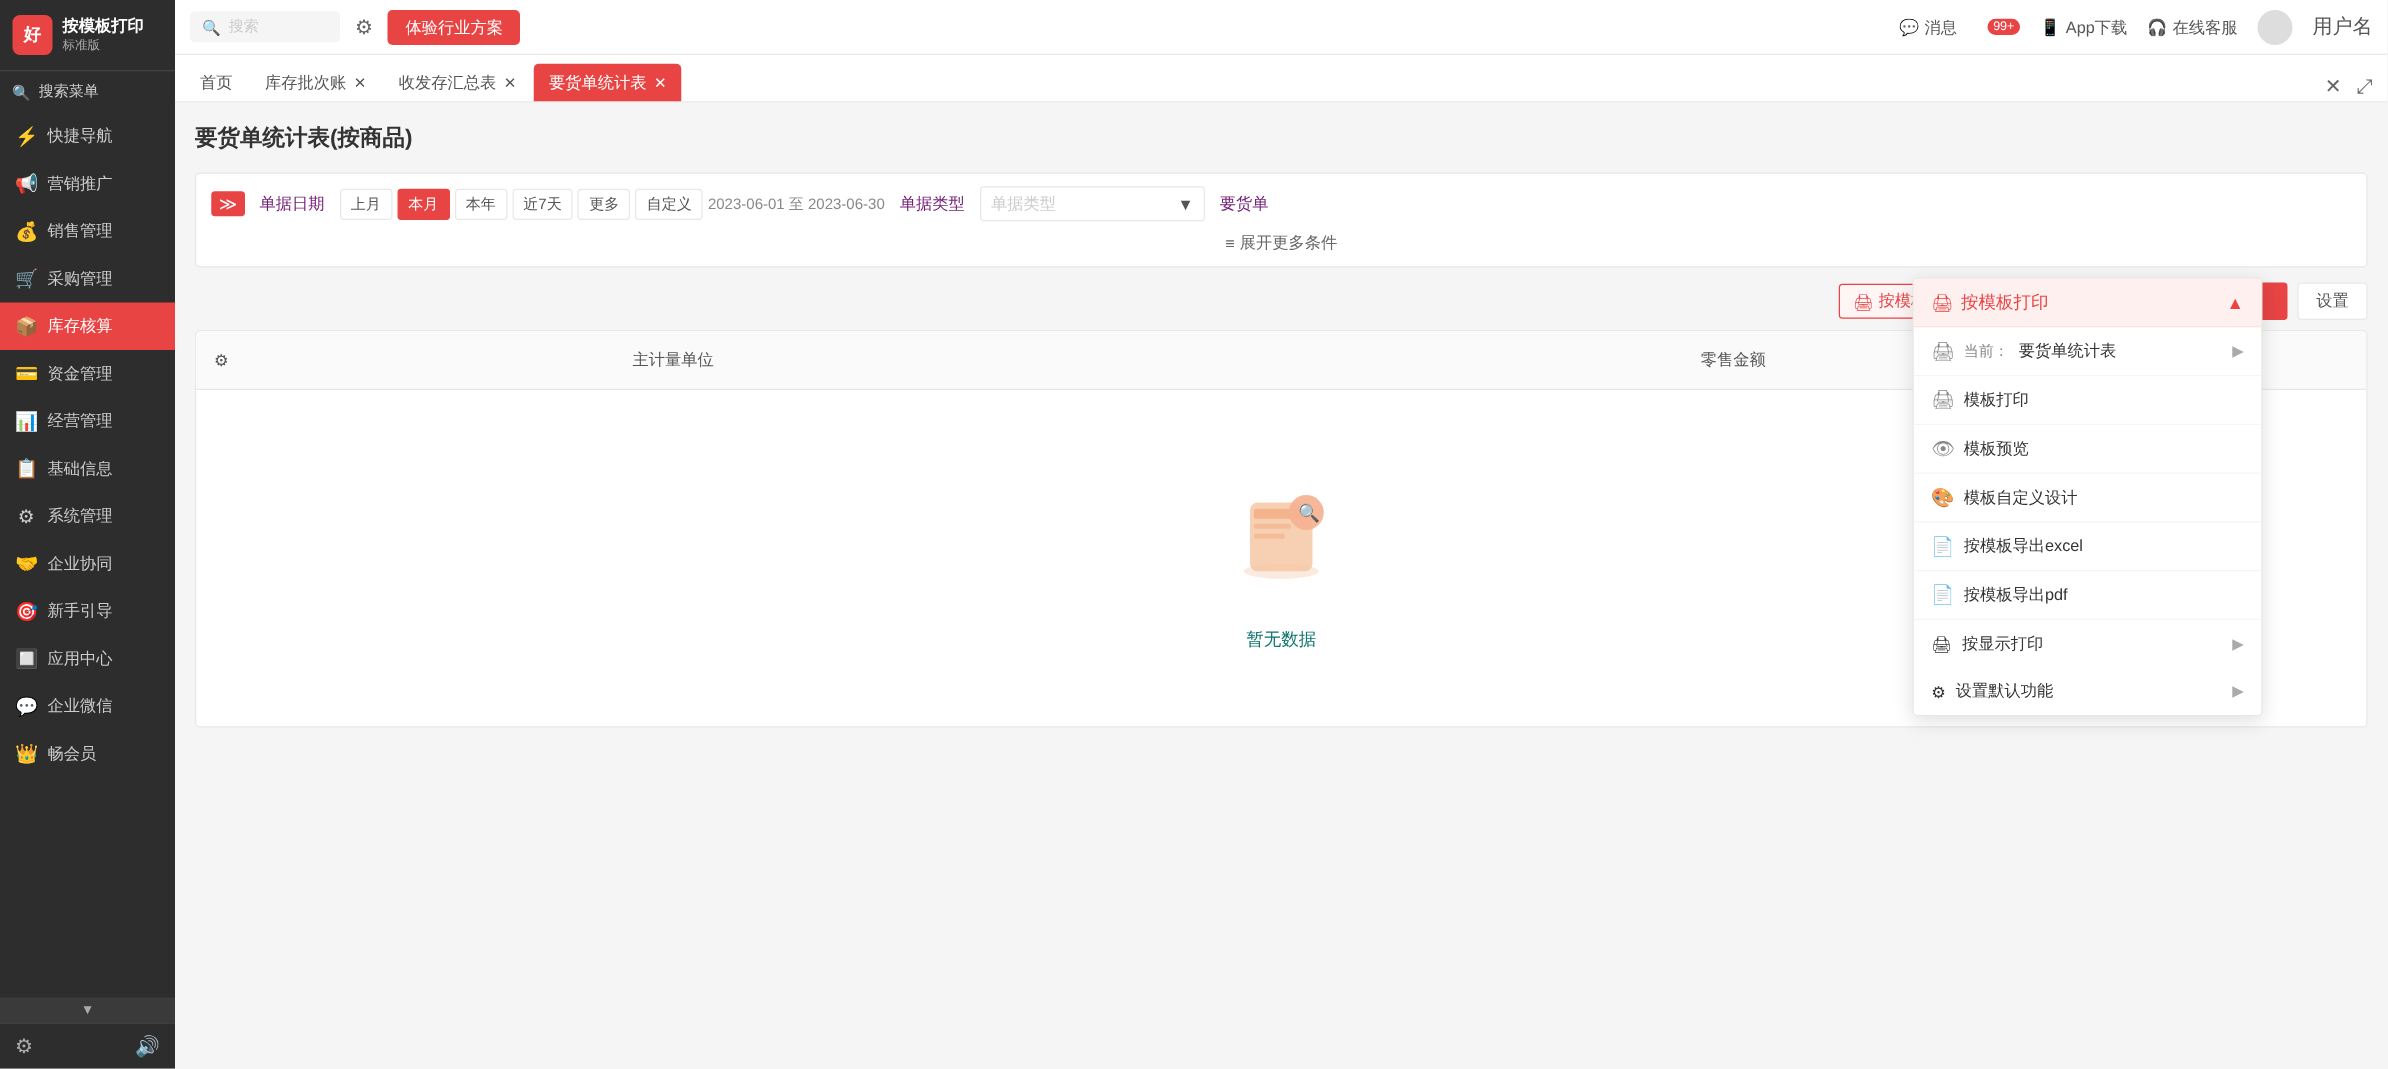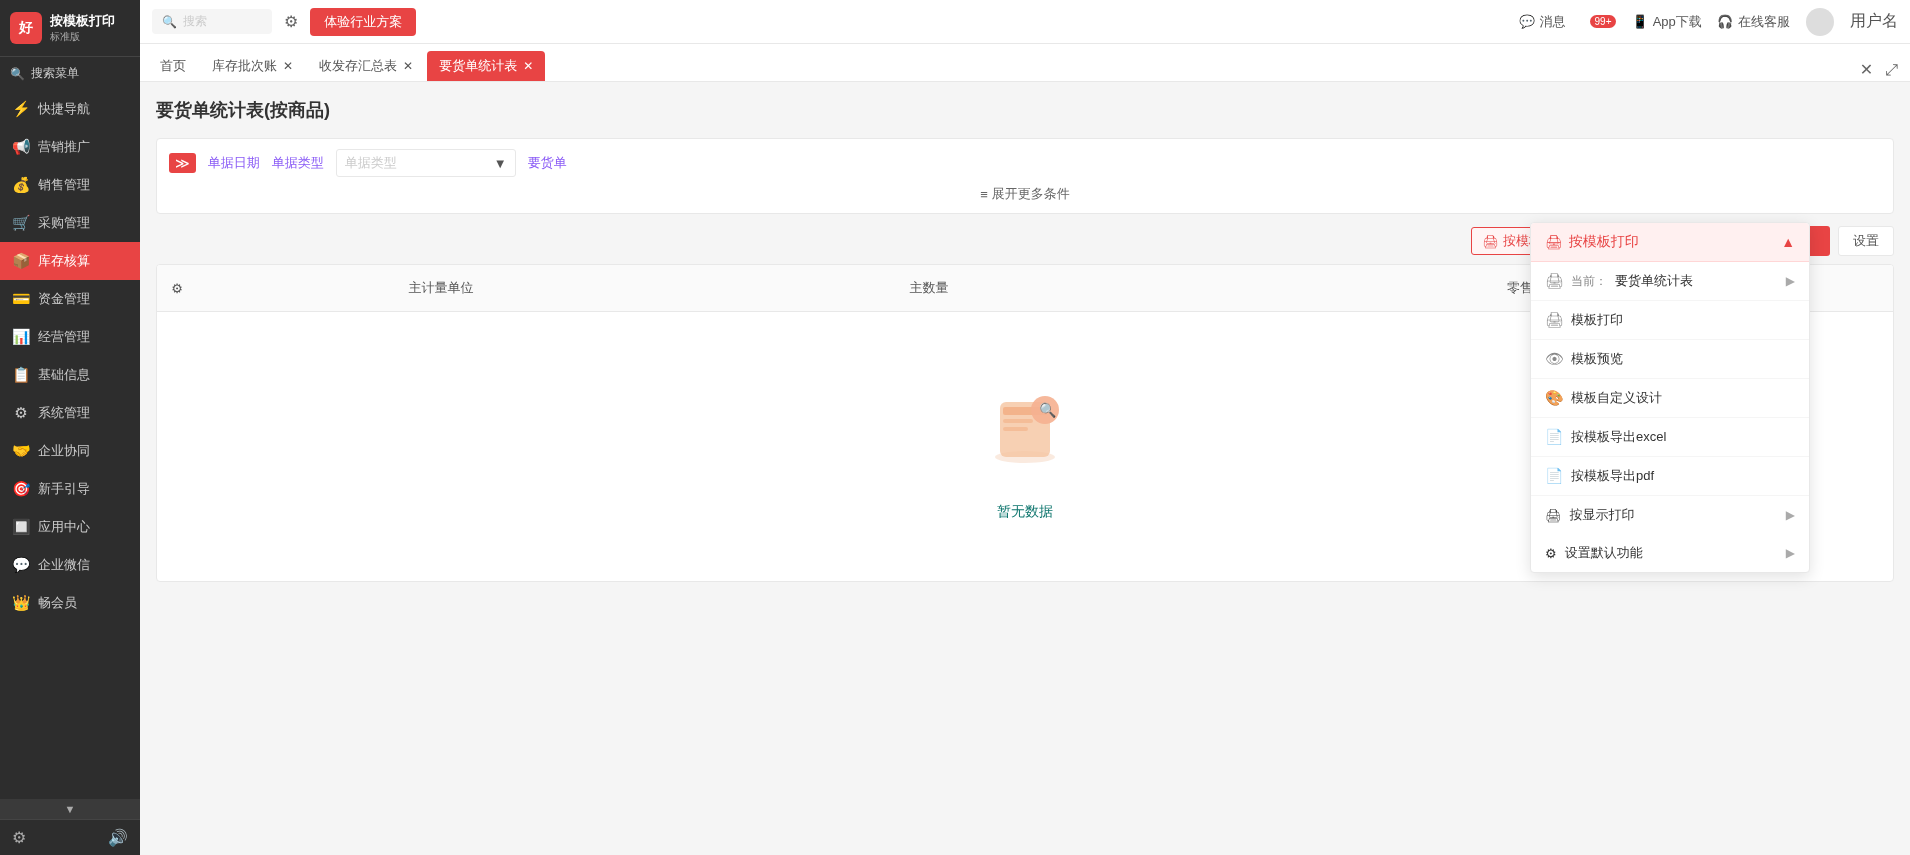--- a/index.html
+++ b/index.html
@@ -193,21 +193,21 @@
       margin: 0 auto;
     }
     .red-arrow {
       background: #e84444;
       color: white;
       padding: 2px 6px;
       border-radius: 3px;
       cursor: pointer;
       font-size: 14px;
     }
-    .filter-label { color: #8b5cf6; font-size: 13px; }
+    .filter-label { color: #701a75; font-size: 13px; }
     .date-filter {
       display: flex; align-items: center; gap: 4px;
     }
     .date-btn {
       padding: 3px 8px;
       border: 1px solid #e8e8e8;
       border-radius: 3px;
       background: white;
       cursor: pointer;
       font-size: 12px;
@@ -478,20 +478,29 @@
   </div>
 
   <div class="content-area">
 
     <div class="page-title">要货单统计表(按商品)</div>
 
     <div class="filter-bar">
       <div class="filter-row">
         <div class="red-arrow">≫</div>
         <span class="filter-label">单据日期</span>
+        <div class="date-filter">
+          <button class="date-btn">上月</button>
+          <button class="date-btn active">本月</button>
+          <button class="date-btn">本年</button>
+          <button class="date-btn">近7天</button>
+          <button class="date-btn">更多</button>
+          <button class="date-btn">自定义</button>
+          <span class="date-range">2023-06-01 至 2023-06-30</span>
+        </div>
         <span class="filter-label">单据类型</span>
         <div class="select-field">
           <span style="color:#ccc;">单据类型</span>
           <span>▼</span>
         </div>
         <span class="filter-label">要货单</span>
       </div>
       <div style="margin-top:8px; text-align:center;">
         <button class="expand-btn">
           <span>≡</span>
@@ -518,21 +527,20 @@
         <span>...</span>
       </button>
       <button class="query-btn">查询</button>
       <button class="settings-btn">设置</button>
     </div>
 
     <div class="data-table">
       <div class="table-header">
         <div class="th gear">⚙</div>
         <div class="th unit">主计量单位</div>
-        <div class="th qty">主数量</div>
         <div class="th amount">零售金额</div>
       </div>
 
       <div class="empty-state">
         <div class="empty-icon">
           <svg width="100" height="100" viewBox="0 0 100 100">
             <ellipse cx="50" cy="85" rx="30" ry="6" fill="#f5d5c0" opacity="0.5"></ellipse>
             <rect x="25" y="30" width="50" height="55" rx="6" fill="#f5c4a0" opacity="0.8"></rect>
             <rect x="28" y="35" width="44" height="8" rx="2" fill="#f0a070" opacity="0.6"></rect>
             <rect x="28" y="47" width="30" height="4" rx="2" fill="#f0a070" opacity="0.4"></rect>

